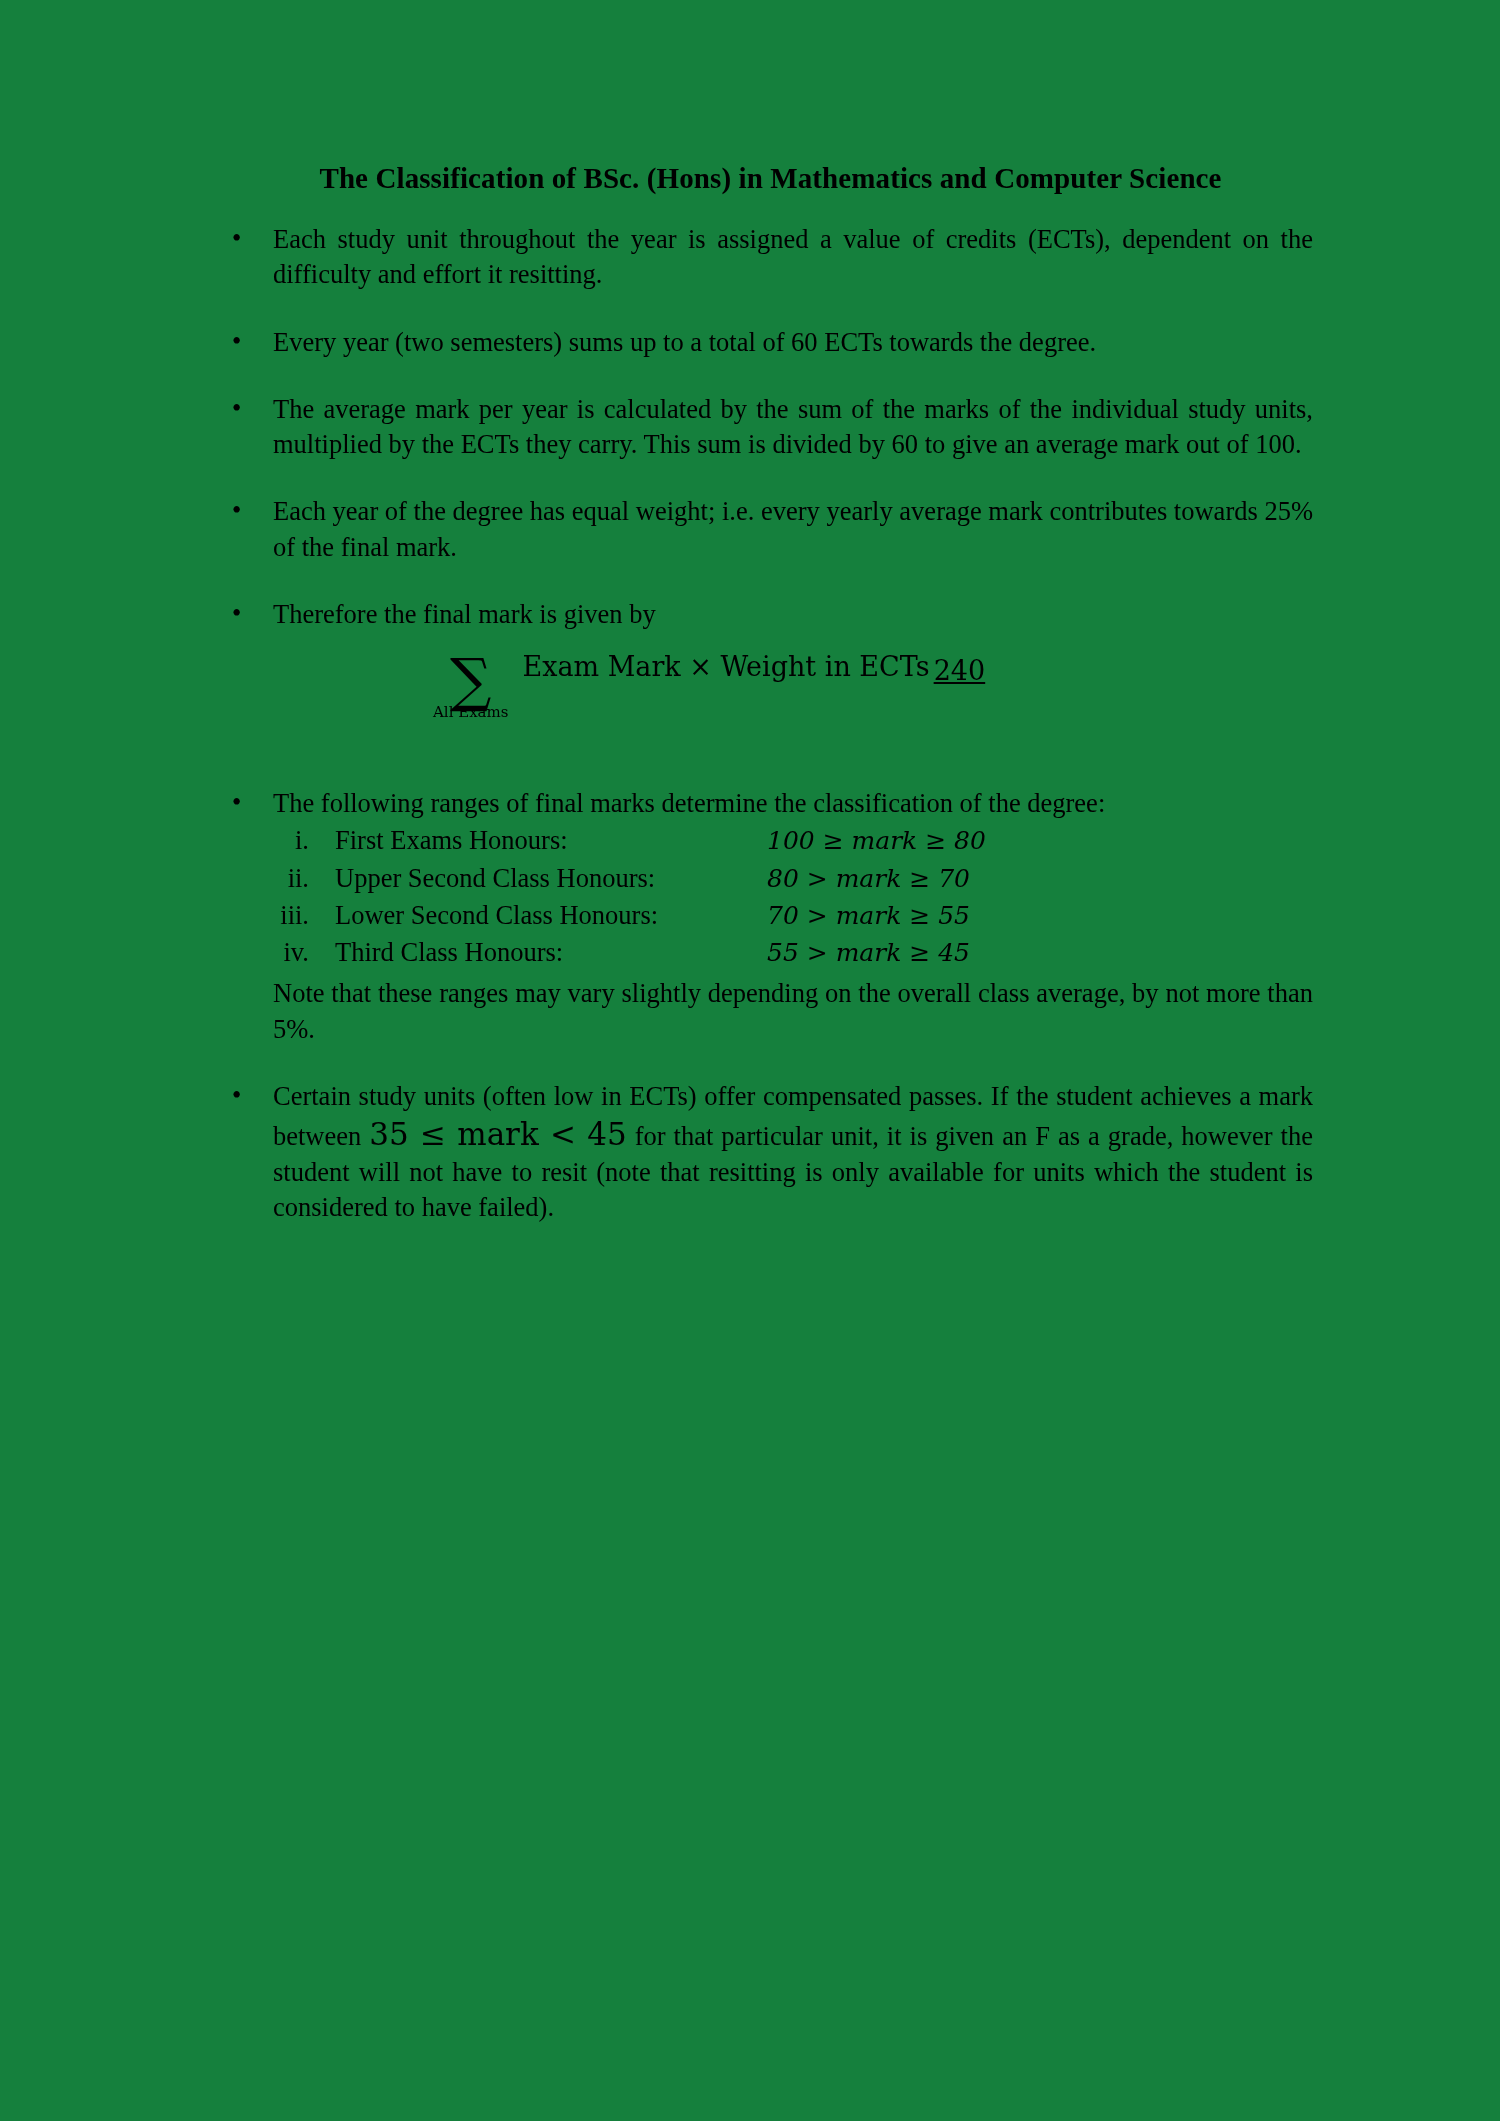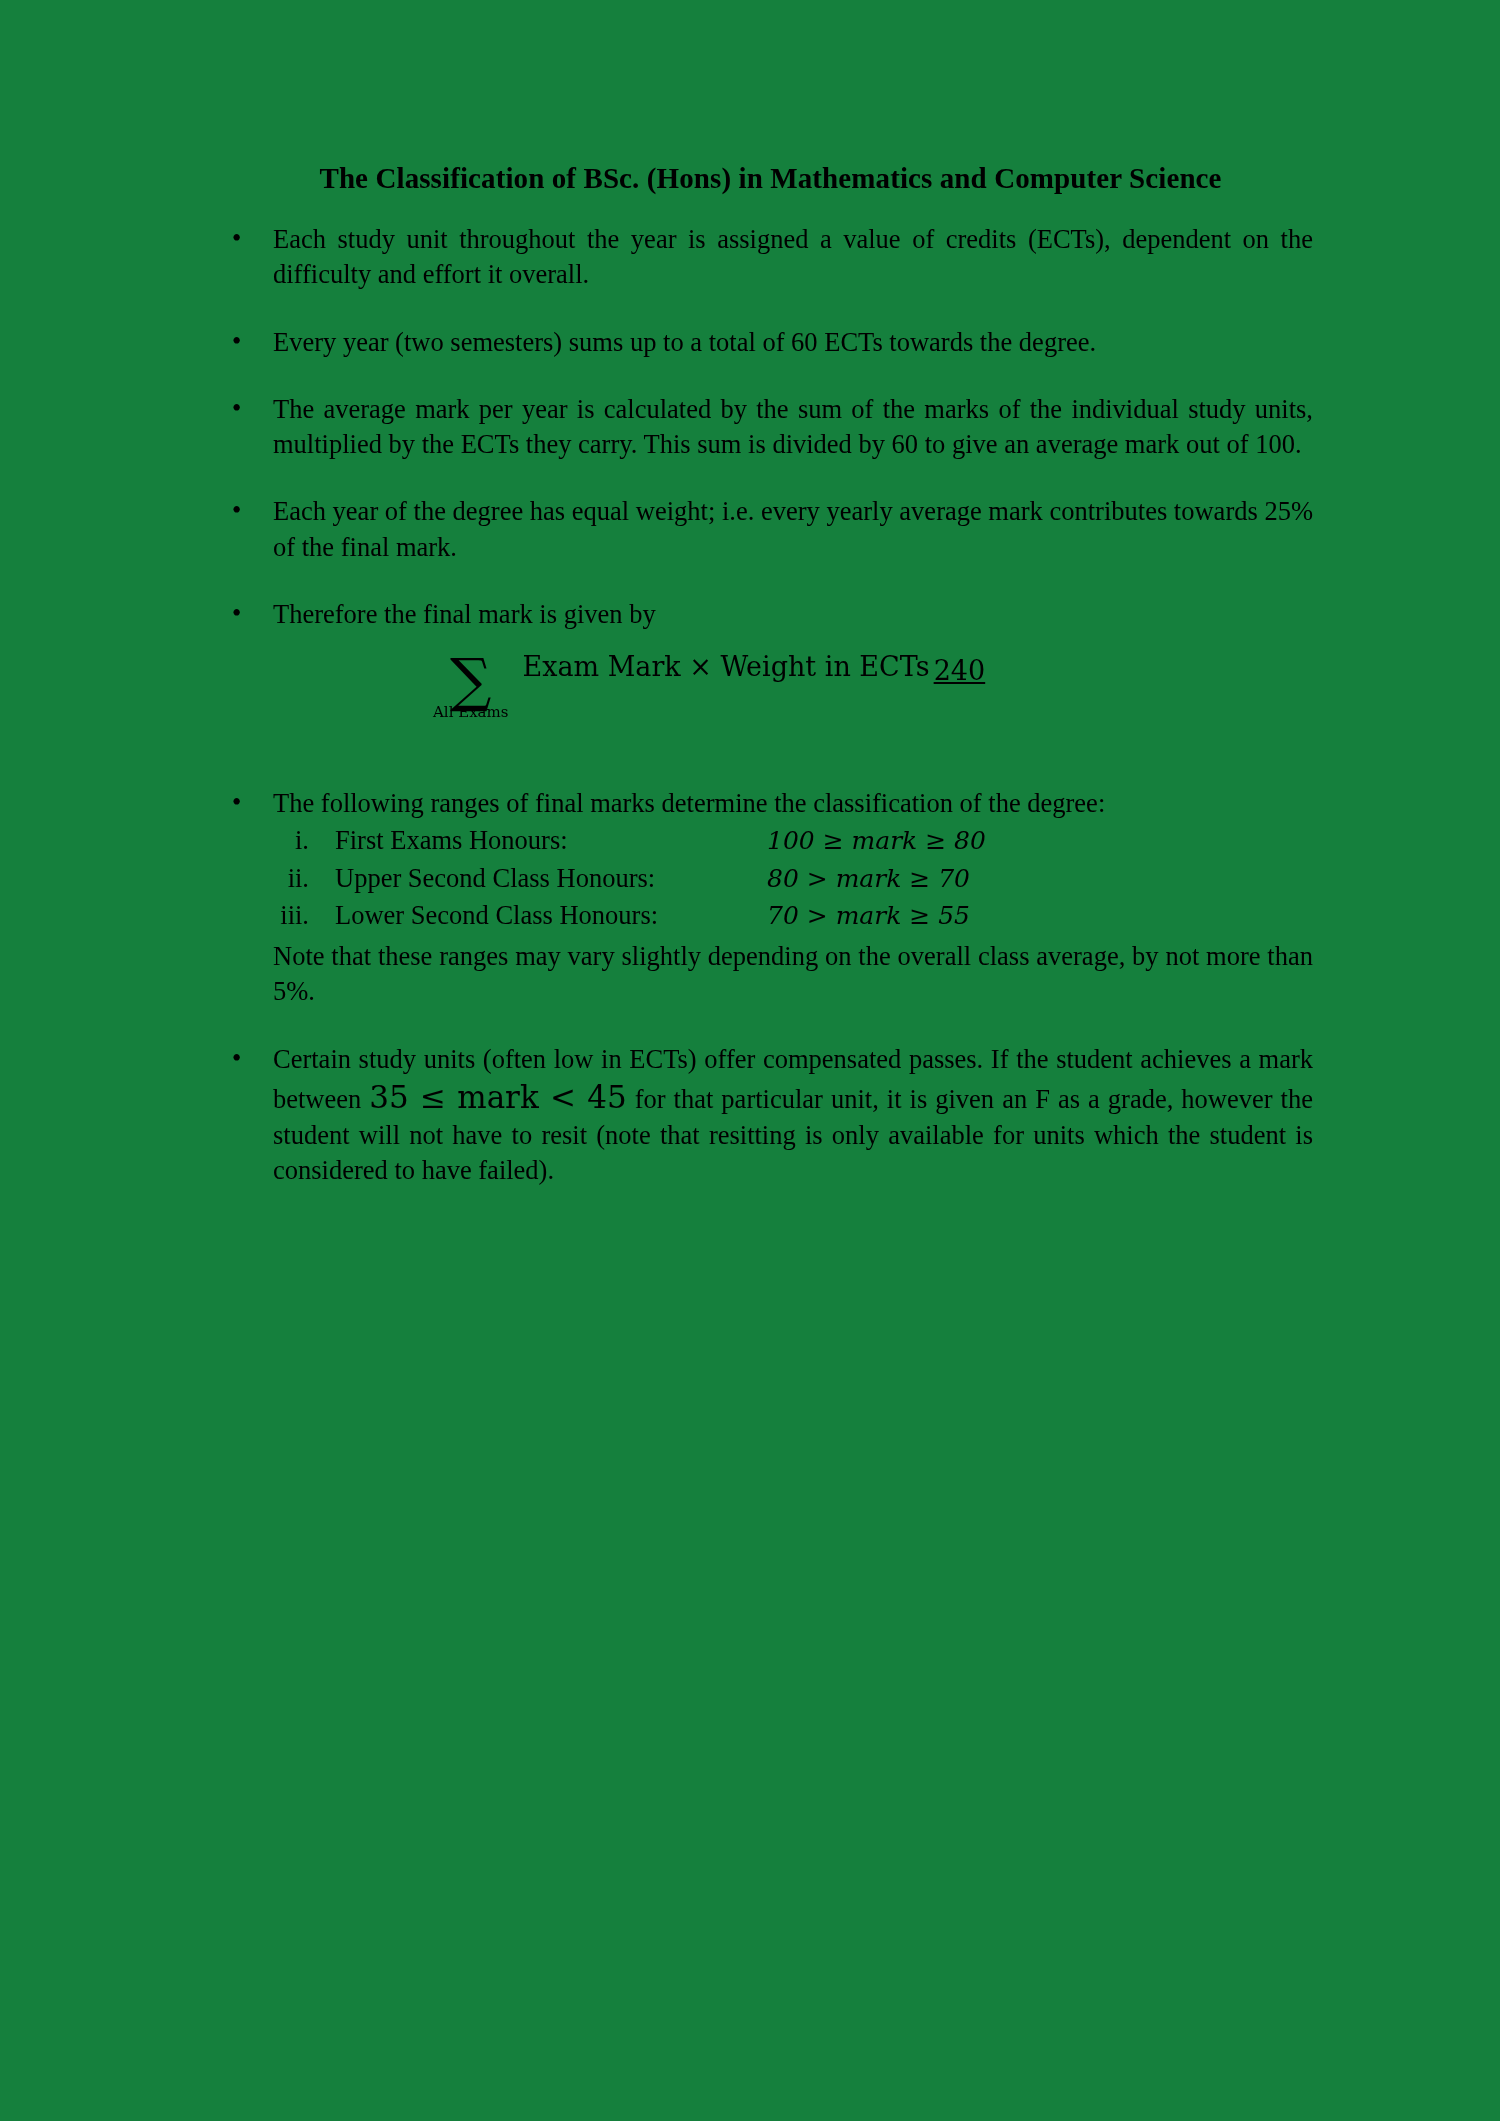--- a/index.html
+++ b/index.html
@@ -165,21 +165,21 @@
 </head>
 <body>
 
 <div class="page">
   <div class="content">
 
     <h1 class="doc-title">The Classification of BSc. (Hons) in Mathematics and Computer Science</h1>
 
     <div class="bullet-item b-gap-lg">
       <span class="bullet-mark">•</span>
-      <span>Each study unit throughout the year is assigned a value of credits (ECTs), dependent on the difficulty and effort it overall.</span>
+      <span>Each study unit throughout the year is assigned a value of credits (ECTs), dependent on the difficulty and effort it resitting.</span>
     </div>
 
     <div class="bullet-item b-gap-lg">
       <span class="bullet-mark">•</span>
       <span>Every year (two semesters) sums up to a total of 60 ECTs towards the degree.</span>
     </div>
 
     <div class="bullet-item b-gap-lg">
       <span class="bullet-mark">•</span>
       <span>The average mark per year is calculated by the sum of the marks of the individual study units, multiplied by the ECTs they carry. This sum is divided by 60 to give an average mark out of 100.</span>
@@ -222,20 +222,25 @@
         <li class="roman-row">
           <span class="rn-num">ii.</span>
           <span class="rn-label">Upper Second Class Honours:</span>
           <span class="rn-range">80 &gt; mark ≥ 70</span>
         </li>
         <li class="roman-row">
           <span class="rn-num">iii.</span>
           <span class="rn-label">Lower Second Class Honours:</span>
           <span class="rn-range">70 &gt; mark ≥ 55</span>
         </li>
+        <li class="roman-row">
+          <span class="rn-num">iv.</span>
+          <span class="rn-label">Third Class Honours:</span>
+          <span class="rn-range">55 &gt; mark ≥ 45</span>
+        </li>
       </ol>
 
       <div class="note-line">Note that these ranges may vary slightly depending on the overall class average, by not more than 5%.</div>
     </div>
 
     <div class="bullet-item">
       <span class="bullet-mark">•</span>
       <span>Certain study units (often low in ECTs) offer compensated passes. If the student achieves a mark between </span><span class="inline-math">35 ≤ mark &lt; 45</span><span> for that particular unit, it is given an F as a grade, however the student will not have to resit (note that resitting is only available for units which the student is considered to have failed).</span>
     </div>
 

